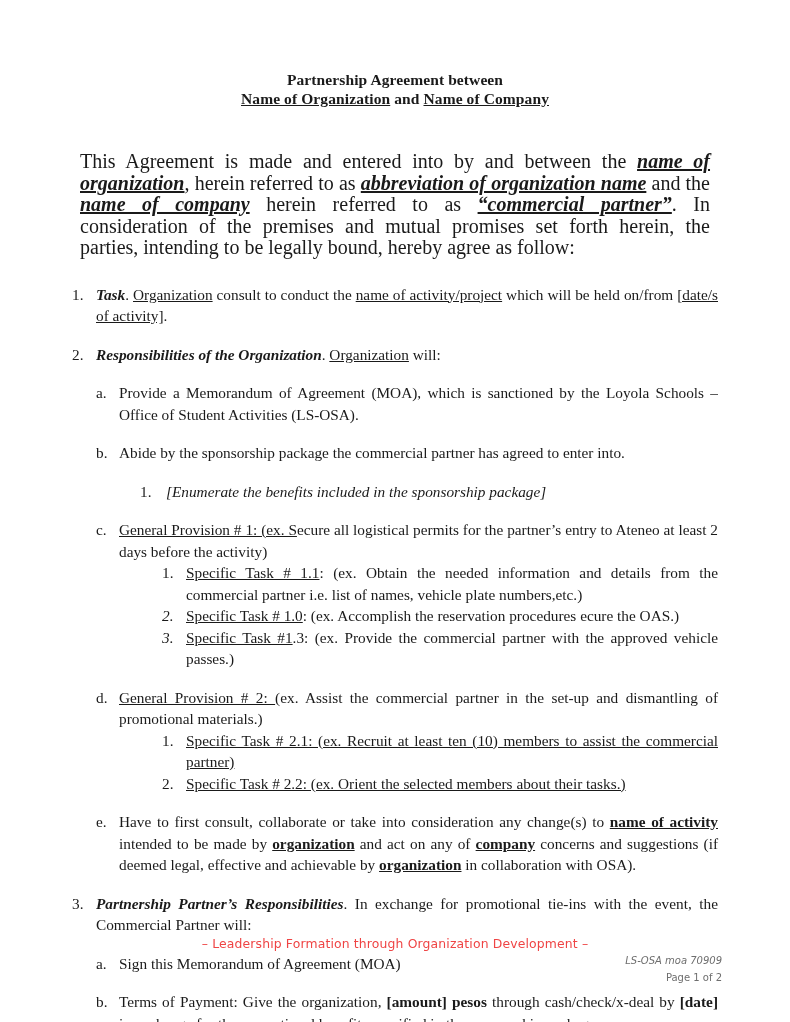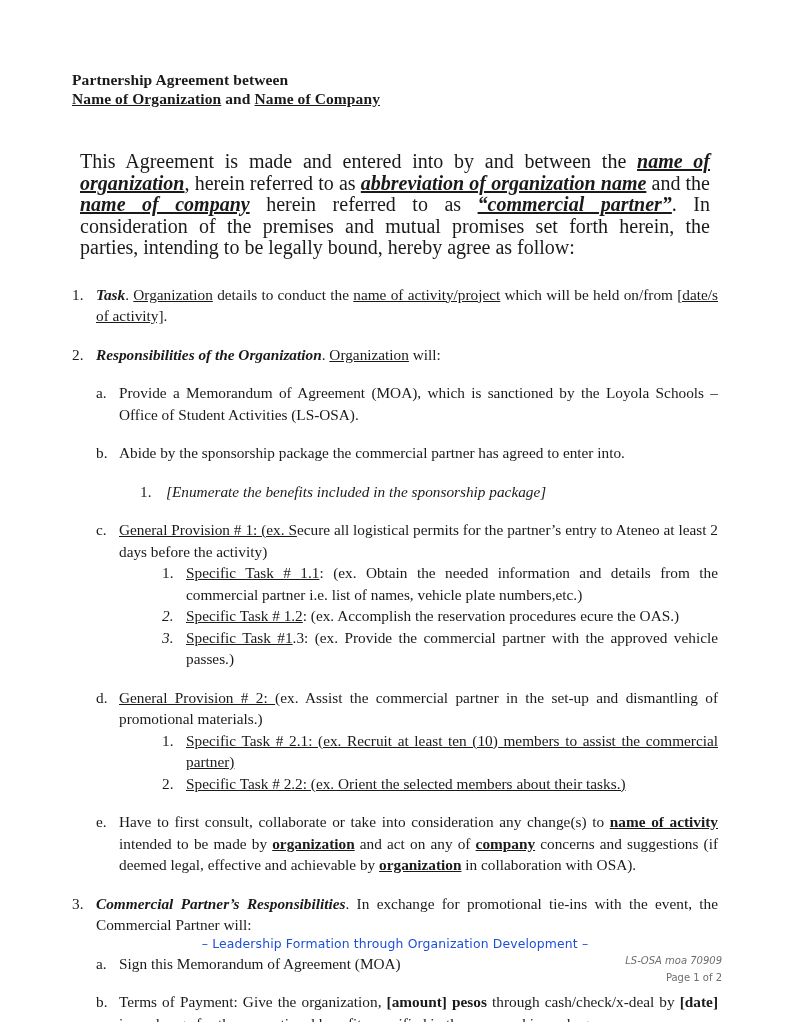--- a/index.html
+++ b/index.html
@@ -26,20 +26,21 @@
 
   
   .doc {
     position: absolute;
     left: 72px;
     top: 70px;
     width: 646px;
   }
 
   .title-block {
+    text-align: center;
     font-weight: bold;
     font-size: 15.5px;
     line-height: 19px;
     letter-spacing: 0.1px;
   }
   .title-line2 { white-space: nowrap; }
 
   p.body-par {
     margin: 8px;
     text-align: justify;
@@ -96,21 +97,21 @@
 
   
   .footer-tag {
     position: absolute;
     left: 0;
     top: 936px;
     width: 790px;
     text-align: center;
     font-family: "DejaVu Sans", "Liberation Sans", sans-serif;
     font-size: 12.4px;
-    color: #1d4ed8;
+    color: #ef4444;
     letter-spacing: 0.15px;
   }
   .footer-right {
     position: absolute;
     right: 68px;
     top: 952px;
     text-align: right;
     font-family: "DejaVu Sans", "Liberation Sans", sans-serif;
     font-size: 10px;
     color: #6e6e6e;
@@ -133,21 +134,21 @@
 
     <div class="gap-lg"></div>
     <div class="gap-sm"></div>
 
     <p class="body-par"><span>This Agreement is made and entered into by and between the </span><span class="biu">name of organization</span><span>, herein referred to as </span><span class="biu">abbreviation of organization name</span><span> and the </span><span class="biu">name of company</span><span> herein referred to as </span><span class="biu">“commercial partner”</span><span>. In consideration of the premises and mutual promises set forth herein, the parties, intending to be legally bound, hereby agree as follow:</span></p>
 
     <div class="gap-md"></div>
 
     <div class="row lvl1">
       <div class="mk">1.</div>
-      <div class="tx"><span class="bi">Task</span><span>. </span><span class="u">Organization</span><span> details to conduct the </span><span class="u">name of activity/project</span><span> which will be held on/from </span><span class="u">[date/s of activity]</span><span>.</span></div>
+      <div class="tx"><span class="bi">Task</span><span>. </span><span class="u">Organization</span><span> consult to conduct the </span><span class="u">name of activity/project</span><span> which will be held on/from </span><span class="u">[date/s of activity]</span><span>.</span></div>
     </div>
 
     <div class="gap-md"></div>
 
     <div class="row lvl1">
       <div class="mk">2.</div>
       <div class="tx"><span class="bi">Responsibilities of the Organization</span><span>. </span><span class="u">Organization</span><span> will:</span></div>
     </div>
 
     <div class="gap-md"></div>
@@ -178,21 +179,21 @@
       <div class="tx"><span class="u">General Provision # 1: (ex. S</span><span>ecure all logistical permits for the partner’s entry to Ateneo at least 2 days before the activity)</span></div>
     </div>
 
     <div class="row lvl3b">
       <div class="mk">1.</div>
       <div class="tx"><span class="u">Specific Task # 1.1</span><span>: (ex. Obtain the needed information and details from the commercial partner i.e. list of names, vehicle plate numbers,etc.)</span></div>
     </div>
 
     <div class="row lvl3b">
       <div class="mk i">2.</div>
-      <div class="tx"><span class="u">Specific Task # 1.2</span><span>: (ex. Accomplish the reservation procedures ecure the OAS.)</span></div>
+      <div class="tx"><span class="u">Specific Task # 1.0</span><span>: (ex. Accomplish the reservation procedures ecure the OAS.)</span></div>
     </div>
 
     <div class="row lvl3b">
       <div class="mk i">3.</div>
       <div class="tx"><span class="u">Specific Task #1</span><span>.3: (ex. Provide the commercial partner with the approved vehicle passes.)</span></div>
     </div>
 
     <div class="gap-md"></div>
 
     <div class="row lvl2">
@@ -214,21 +215,21 @@
 
     <div class="row lvl2">
       <div class="mk">e.</div>
       <div class="tx"><span>Have to first consult, collaborate or take into consideration any change(s) to </span><span class="bu">name of activity</span><span> intended to be made by </span><span class="bu">organization</span><span> and act on any of </span><span class="bu">company</span><span> concerns and suggestions (if deemed legal, effective and achievable by </span><span class="bu">organization</span><span> in collaboration with OSA).</span></div>
     </div>
 
     <div class="gap-md"></div>
 
     <div class="row lvl1">
       <div class="mk">3.</div>
-      <div class="tx"><span class="bi">Commercial Partner’s Responsibilities</span><span>.  In exchange for promotional tie-ins with the event, the  Commercial Partner will:</span></div>
+      <div class="tx"><span class="bi">Partnership Partner’s Responsibilities</span><span>.  In exchange for promotional tie-ins with the event, the  Commercial Partner will:</span></div>
     </div>
 
     <div class="gap-md"></div>
 
     <div class="row lvl2">
       <div class="mk">a.</div>
       <div class="tx">Sign this Memorandum of Agreement (MOA)</div>
     </div>
 
     <div class="gap-md"></div>

